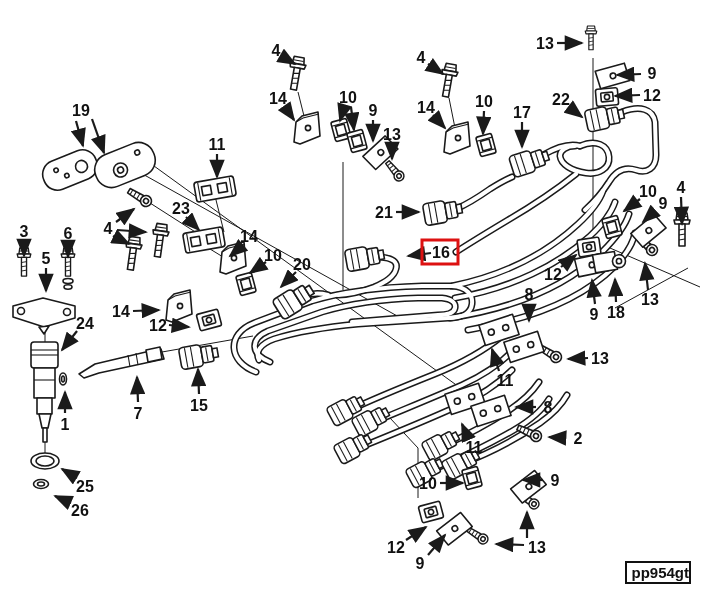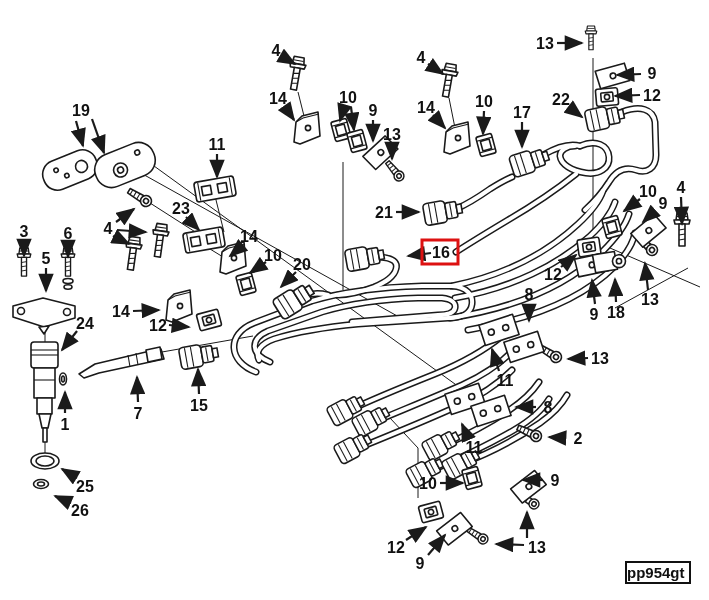--- a/index.html
+++ b/index.html
@@ -11,21 +11,21 @@
   .ln{stroke:#1a1a1a;stroke-width:1.1;fill:none;}
   .ln-p{stroke:#1a1a1a;stroke-width:1.1;fill:none;}
   .tube{stroke:#1a1a1a;stroke-width:7;fill:none;stroke-linecap:round;stroke-linejoin:round;}
   .tube-core{stroke:#ffffff;stroke-width:4;fill:none;stroke-linecap:round;stroke-linejoin:round;}
   .thin{stroke:#1a1a1a;stroke-width:1;fill:none;}
   .arrow{stroke:#1a1a1a;stroke-width:2.2;fill:none;}
   .callout{font:bold 16px "Liberation Sans",sans-serif;fill:#111;text-anchor:middle;}
   .hl-box{fill:none;stroke:#dd1111;stroke-width:3;}
   #watermark{position:absolute;left:625px;top:561px;width:62px;height:19px;
              border:2px solid #111;background:#fff;color:#111;
-             font:bold 15px "Liberation Sans",sans-serif;text-align:left;line-height:19px;}
+             font:bold 15px "Liberation Sans",sans-serif;text-align:right;line-height:19px;}
 </style>
 </head>
 <body>
 
 <div id="stage">
 <svg id="diagram" width="709" height="600" viewBox="0 0 709 600">
   <defs>
     <marker id="ah" viewBox="0 0 10 8" refX="9" refY="4" markerWidth="9" markerHeight="7" orient="auto-start-reverse">
       <path d="M0,0 L10,4 L0,8 z" fill="#1a1a1a"></path>
     </marker>

